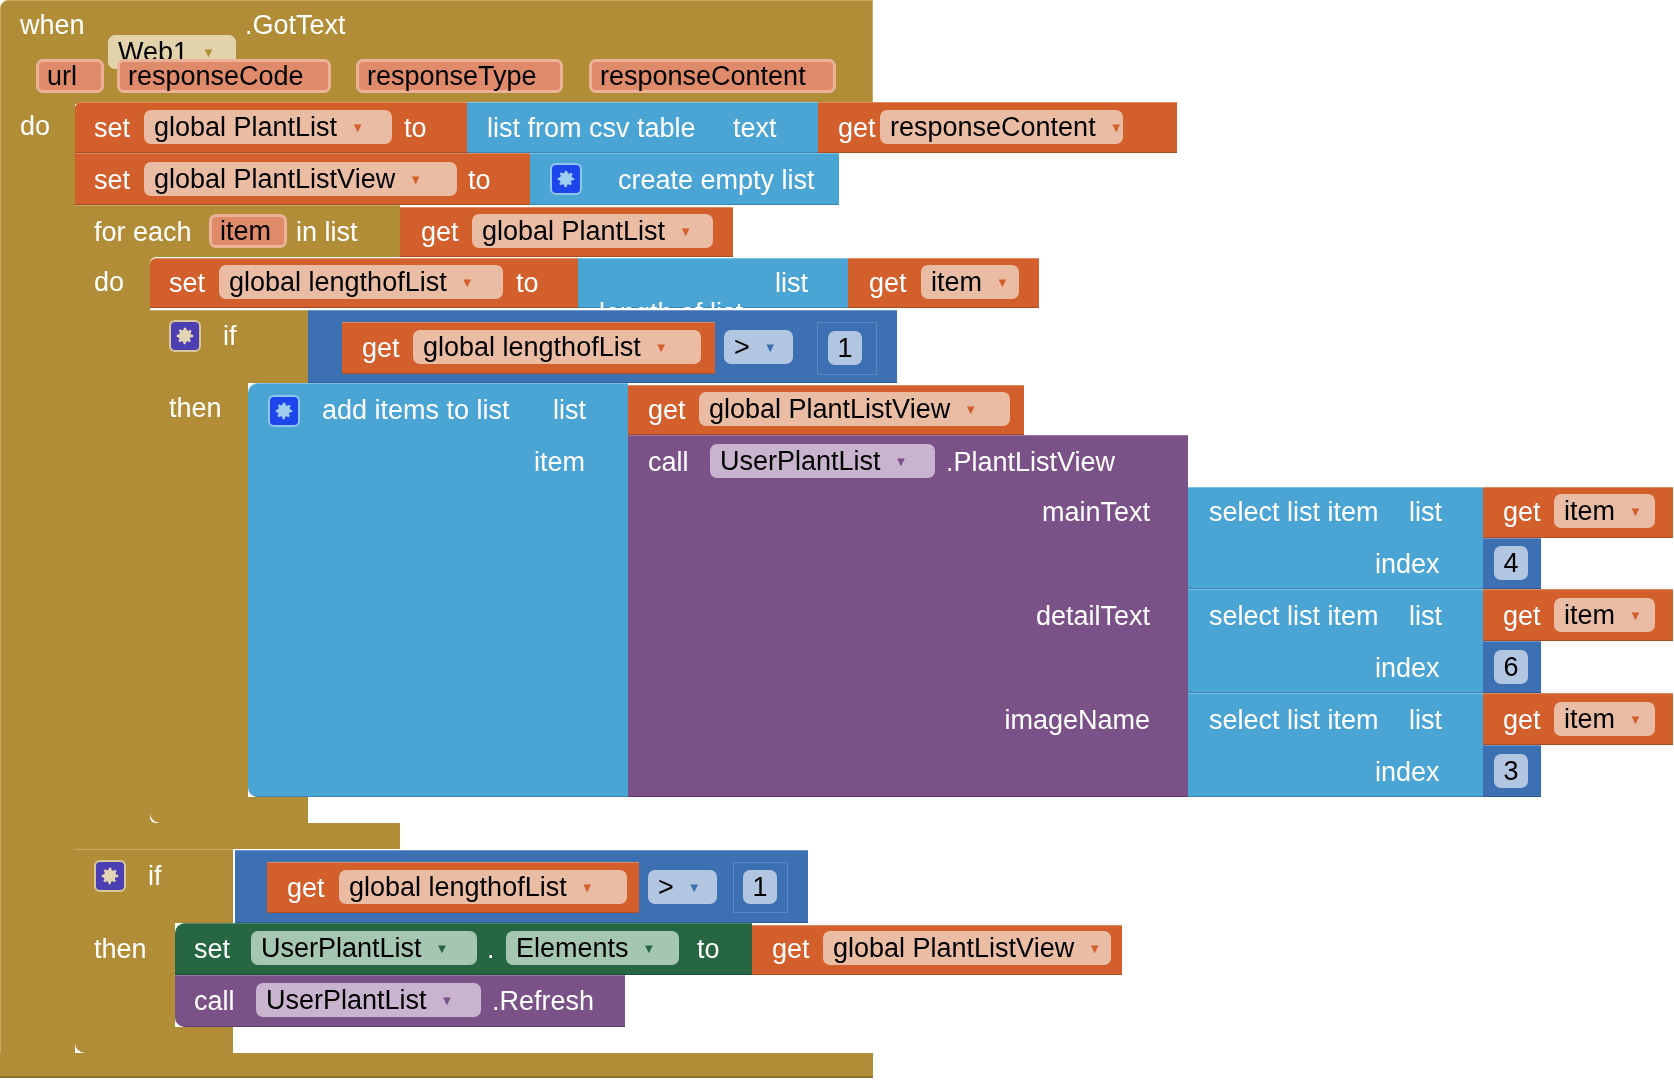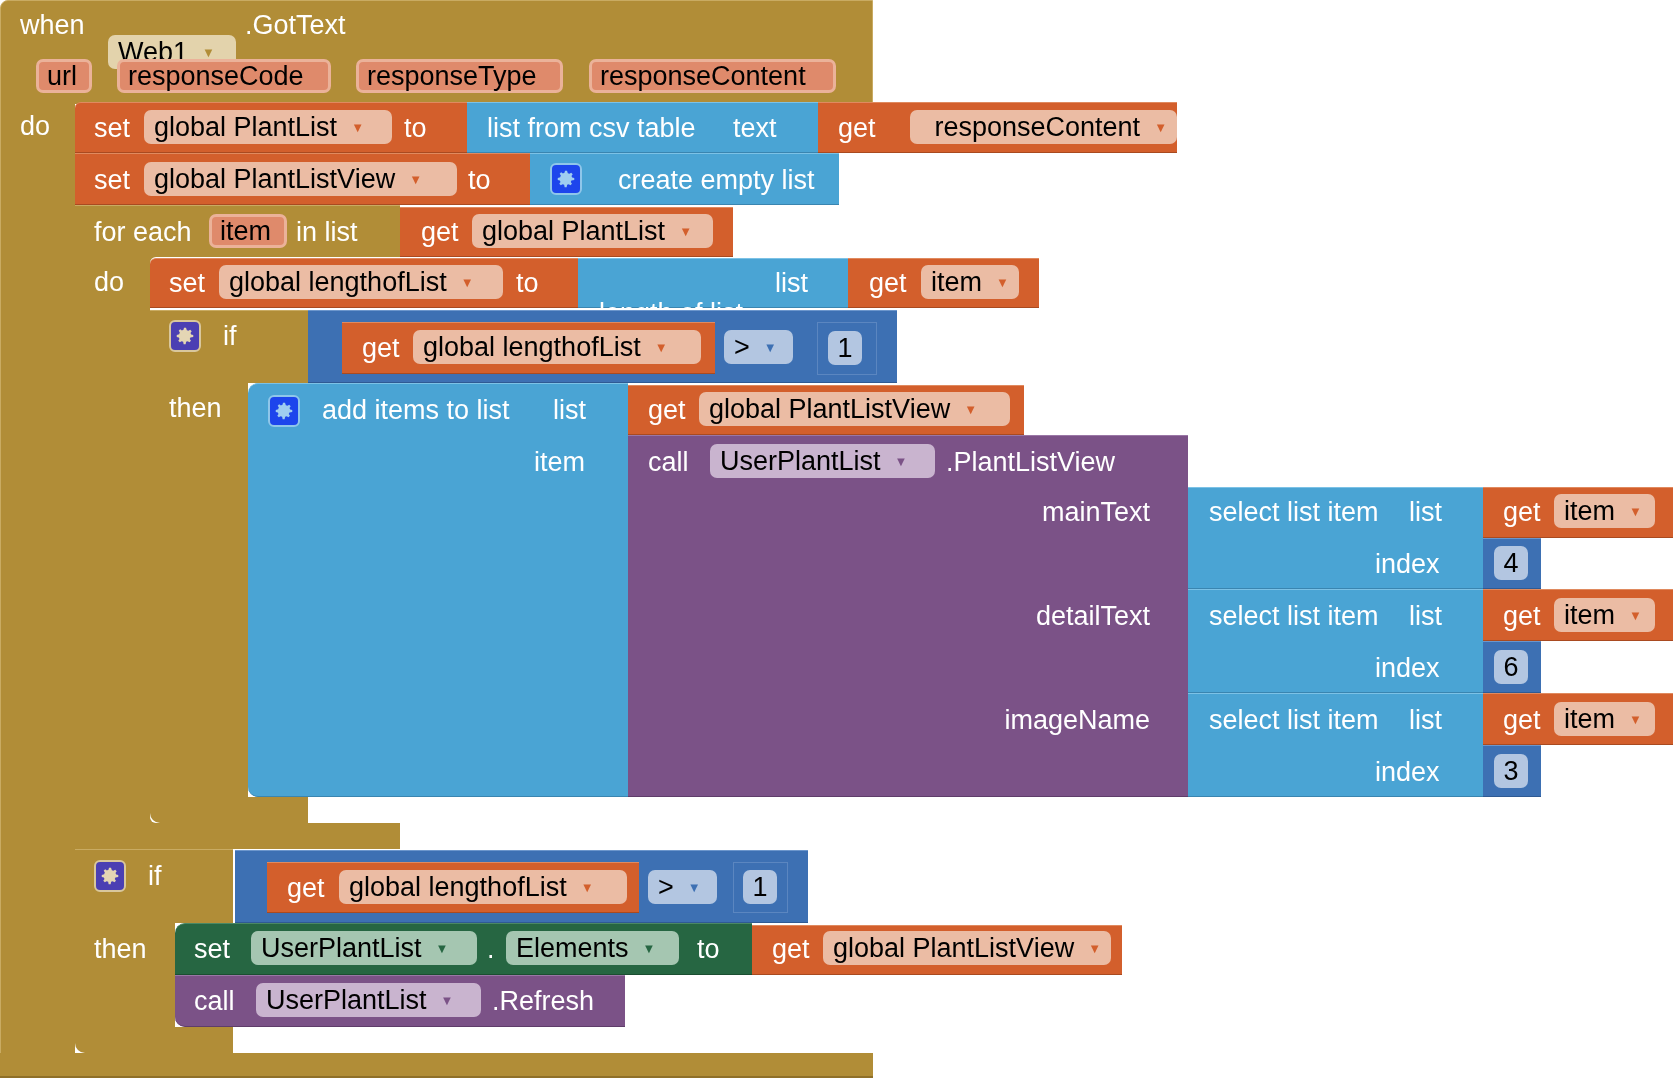--- a/index.html
+++ b/index.html
@@ -36,21 +36,21 @@
 <body>
 
 <div class="blk ev" style="left:0;top:0;width:873px;height:1078px;border-radius:8px 0 0 8px;"></div>
 
 <span class="txt" style="left:20px;top:9px;text-align:right;">when</span>
 <div class="pill p-ev" style="left:108px;top:9px;width:128px;margin-top:26px;">
   <span>Web1</span><span class="arr">▼</span>
 </div>
 <span class="txt" style="left:245px;top:9px;">.GotText</span>
 
-<div class="pill p-param" style="left:36px;top:59px;width:56px;">url</div>
+<div class="pill p-param" style="left:36px;top:59px;width:68px;">url</div>
 <div class="pill p-param" style="left:117px;top:59px;width:214px;">responseCode</div>
 <div class="pill p-param" style="left:356px;top:59px;width:207px;">responseType</div>
 <div class="pill p-param" style="left:589px;top:59px;width:247px;">responseContent</div>
 
 <span class="txt" style="left:20px;top:110px;">do</span>
 
 <div class="bar" style="left:75px;top:104px;width:798px;height:949px;background:#ffffff;"></div>
 <div class="bar" style="left:0;top:1053px;width:873px;height:25px;background:#b18d37;border-bottom:2px solid #8f7029;"></div>
 
 <div class="blk var" style="left:75px;top:102px;width:392px;height:51px;border-radius:6px 0 0 0;"></div>
@@ -59,21 +59,21 @@
   <span>global PlantList</span><span class="arr">▼</span>
 </div>
 <span class="txt" style="left:404px;top:112px;">to</span>
 
 <div class="blk lst" style="left:467px;top:102px;width:351px;height:51px;"></div>
 <span class="txt" style="left:487px;top:112px;">list from csv table</span>
 <span class="txt" style="left:733px;top:112px;">text</span>
 
 <div class="blk var" style="left:818px;top:102px;width:359px;height:51px;"></div>
 <span class="txt" style="left:838px;top:112px;">get</span>
-<div class="pill p-var" style="left:910px;top:110px;width:267px;text-align:right;">
+<div class="pill p-var" style="left:880px;top:110px;width:243px;text-align:right;">
   <span>responseContent</span><span class="arr">▼</span>
 </div>
 
 <div class="blk var" style="left:75px;top:153px;width:455px;height:52px;"></div>
 <span class="txt" style="left:94px;top:164px;">set</span>
 <div class="pill p-var" style="left:144px;top:162px;width:313px;">
   <span>global PlantListView</span><span class="arr">▼</span>
 </div>
 <span class="txt" style="left:468px;top:164px;">to</span>
 

